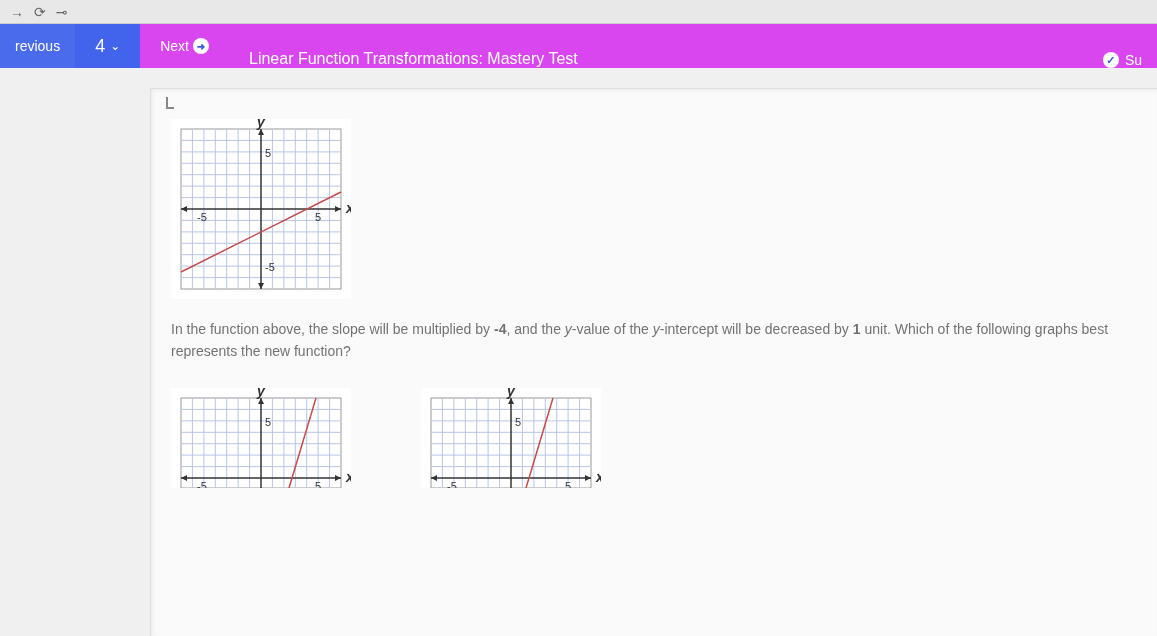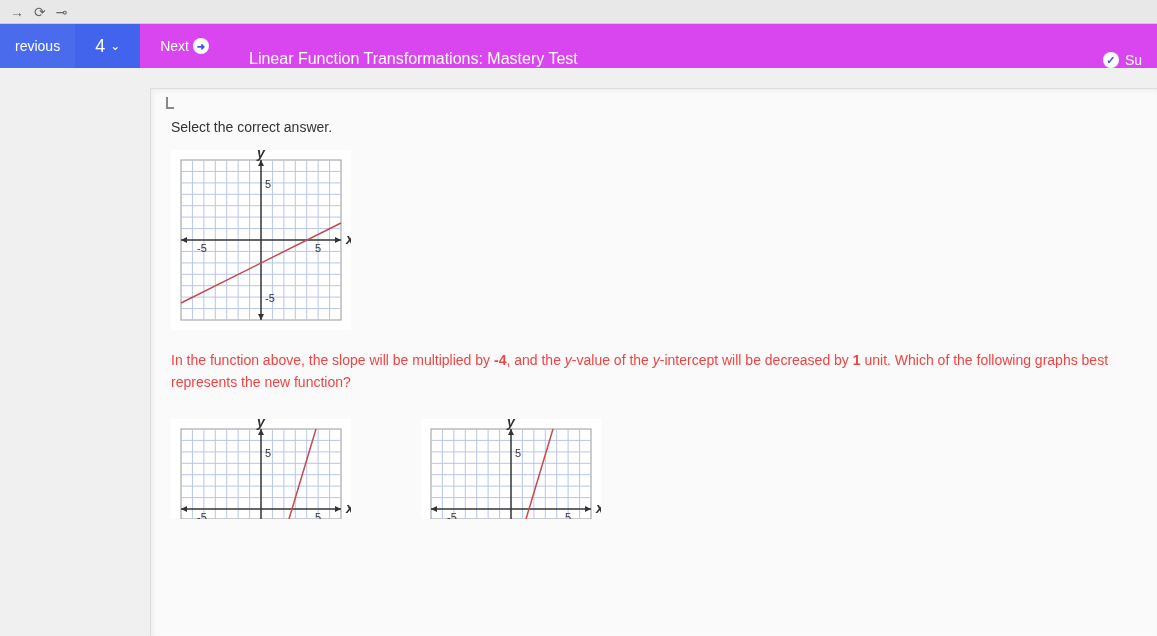--- a/index.html
+++ b/index.html
@@ -15,21 +15,21 @@
     .nav-next { padding: 0 20px; height: 100%; display: flex; align-items: center; font-size: 14px; gap: 4px; }
     .nav-title { padding: 0 20px; font-size: 16px; flex: 1; }
     .nav-submit { padding: 0 15px; display: flex; align-items: center; gap: 6px; font-size: 14px; }
     .chevron-down { font-size: 12px; }
     
     .content { background: #f0f0f0; padding: 20px 0 0 150px; height: calc(100% - 68px); }
     .question-card { background: #fafafa; min-height: 100%; padding: 30px 20px; border-left: 1px solid #ddd; border-top: 1px solid #ddd; box-shadow: inset 2px 2px 4px rgba(0,0,0,0.05); position: relative; }
     .top-line { position: absolute; top: 8px; left: 15px; width: 8px; height: 12px; border-left: 2px solid #888; border-bottom: 2px solid #888; }
     
     .instruction { font-size: 14px; color: #333; margin-bottom: 15px; }
-    .question-text { font-size: 14px; color: #ef4444; line-height: 1.6; margin: 15px 0 25px 0; }
+    .question-text { font-size: 14px; color: #737373; line-height: 1.6; margin: 15px 0 25px 0; }
     .question-text b { font-weight: bold; }
     .question-text i { font-style: italic; }
     
     .graph-container { display: inline-block; margin-right: 30px; }
     .graph { background: white; }
     .answer-row { display: flex; gap: 40px; }
     
     svg text { font-family: Arial; font-size: 12px; fill: #333; }
     .axis-label-big { font-size: 14px; font-style: italic; font-weight: bold; }
     .tick-label { font-size: 11px; }
@@ -59,21 +59,20 @@
   <div class="nav-title">Linear Function Transformations: Mastery Test</div>
   <div class="nav-submit">
     <span class="check-icon">✓</span>
     <span>Su</span>
   </div>
 </div>
 
 <div class="content">
   <div class="question-card">
     <div class="top-line"></div>
-    <div class="instruction">Select the correct answer.</div>
     
     <div class="graph-container">
       <svg class="graph" width="180" height="180" viewBox="0 0 180 180">
         <rect x="10" y="10" width="160" height="160" fill="white" stroke="#999" stroke-width="1"></rect>
         <g stroke="#b8c5e8" stroke-width="1">
           <line x1="10" y1="21.4" x2="170" y2="21.4"></line>
             <line x1="10" y1="32.9" x2="170" y2="32.9"></line>
             <line x1="10" y1="44.3" x2="170" y2="44.3"></line>
             <line x1="10" y1="55.7" x2="170" y2="55.7"></line>
             <line x1="10" y1="67.1" x2="170" y2="67.1"></line>

